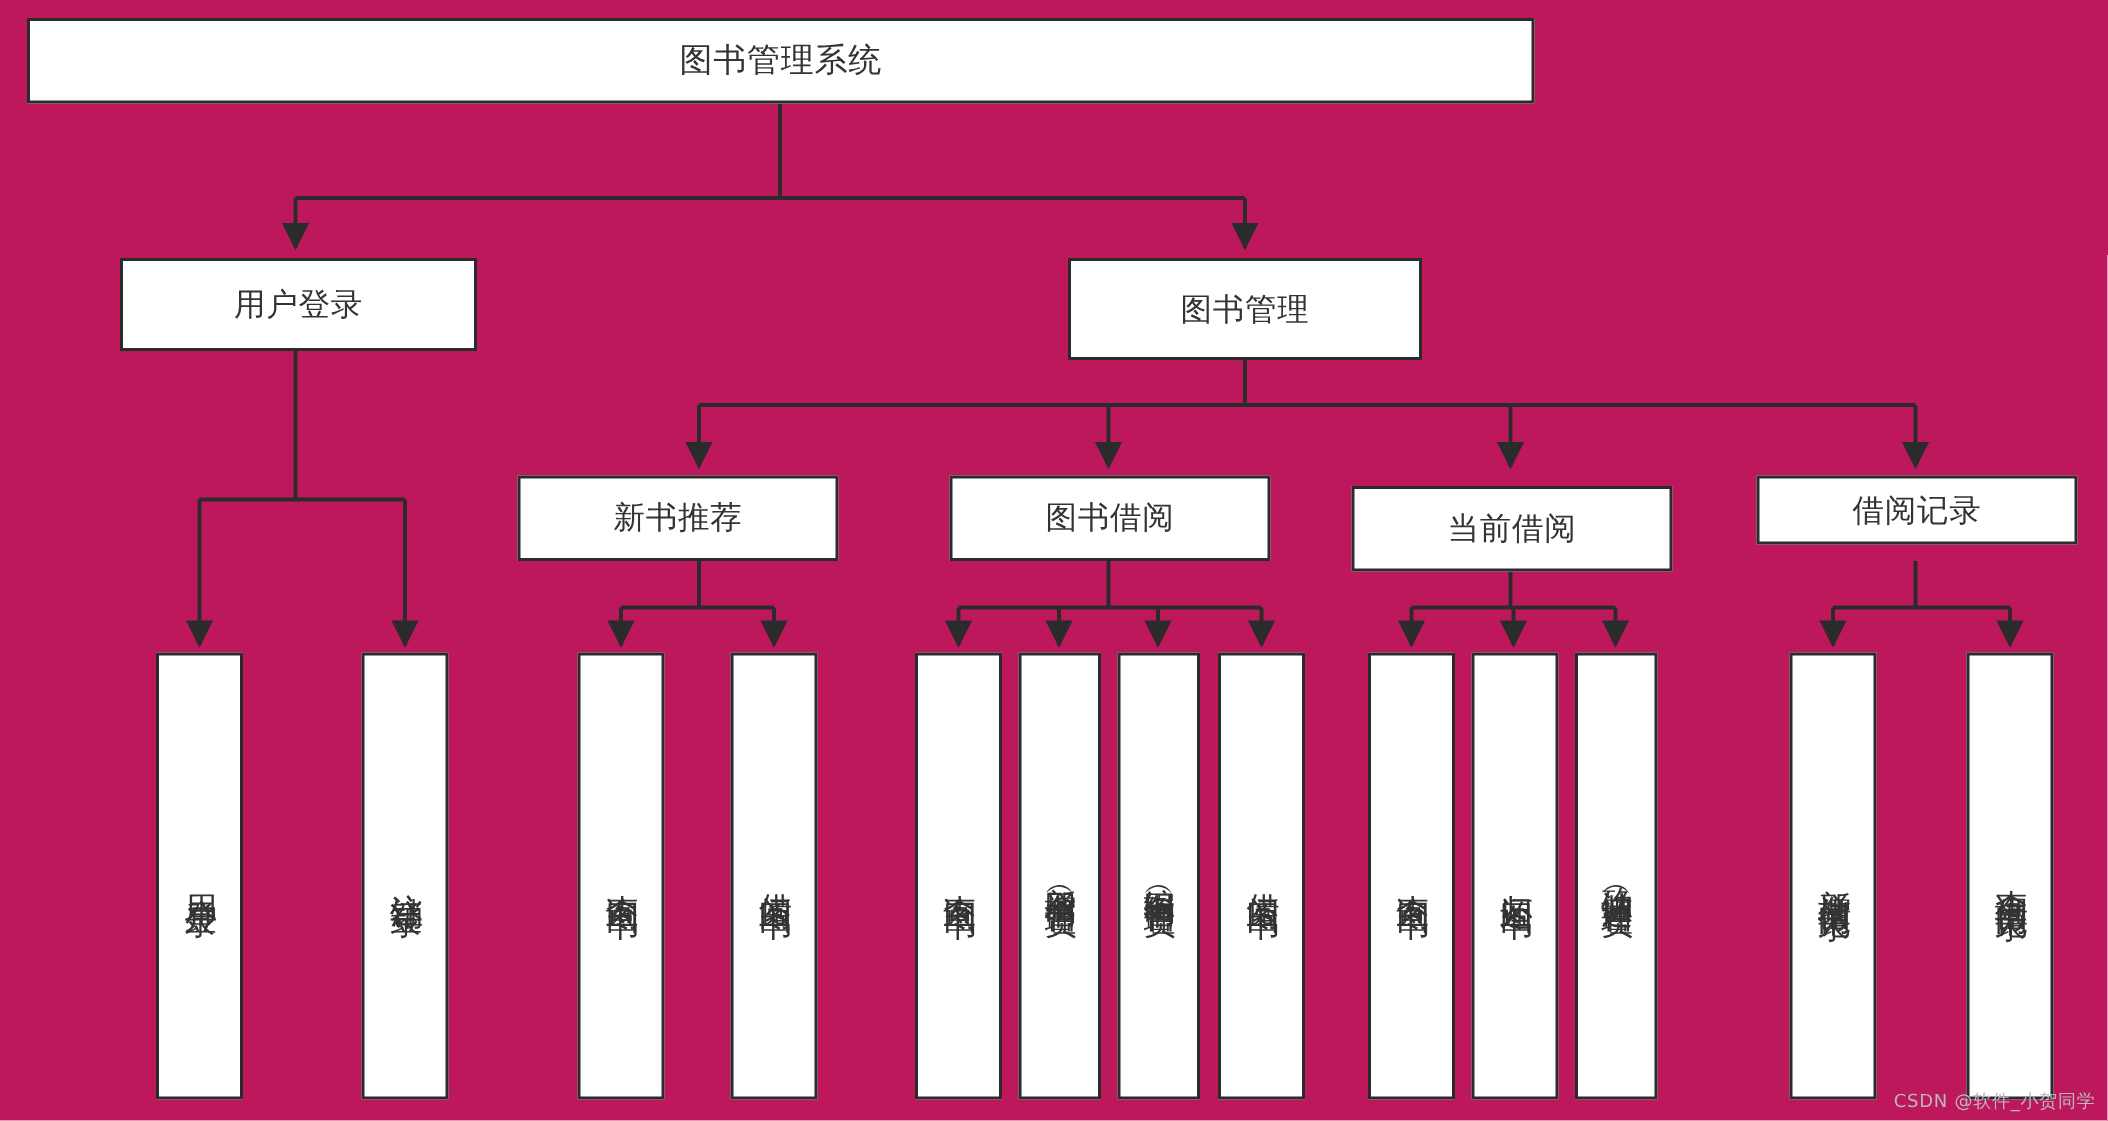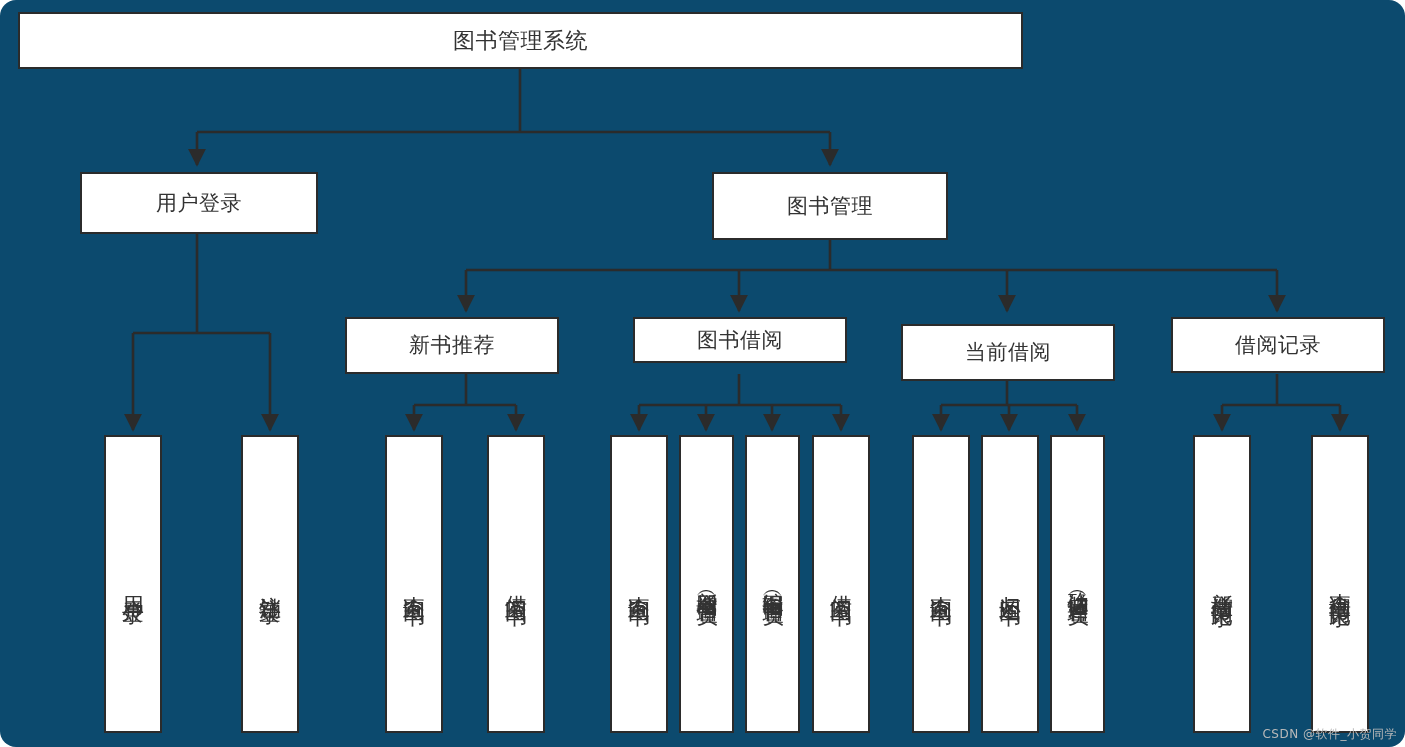--- a/index.html
+++ b/index.html
@@ -8,23 +8,22 @@
     padding: 0;
     background: #ffffff;
   }
   body {
     font-family: "DejaVu Sans", "Liberation Sans", sans-serif;
   }
   #diagram-root {
     position: relative;
     width: 1405px;
     height: 747px;
-    background: #0c4a6e;
+    background: #be185d;
     overflow: hidden;
-    border-radius: 16px;
   }
   #edge-layer {
     position: absolute;
     left: 0;
     top: 0;
     width: 1405px;
     height: 747px;
     pointer-events: none;
   }
   .node {
@@ -144,27 +143,27 @@
   <div class="node horiz" style="left:80px; top:172px; width:238px; height:62px;">
     <span class="node-label">用户登录</span>
   </div>
   <div class="node horiz" style="left:712px; top:172px; width:236px; height:68px;">
     <span class="node-label">图书管理</span>
   </div>
 
   <div class="node horiz" style="left:345px; top:317px; width:214px; height:57px;">
     <span class="node-label">新书推荐</span>
   </div>
-  <div class="node horiz" style="left:633px; top:317px; width:214px; height:46px;align-items:center;">
+  <div class="node horiz" style="left:633px; top:317px; width:214px; height:57px;align-items:center;">
     <span class="node-label">图书借阅</span>
   </div>
   <div class="node horiz" style="left:901px; top:324px; width:214px; height:57px;">
     <span class="node-label">当前借阅</span>
   </div>
-  <div class="node horiz" style="left:1171px; top:317px; width:214px; height:56px;">
+  <div class="node horiz" style="left:1171px; top:317px; width:214px; height:46px;">
     <span class="node-label">借阅记录</span>
   </div>
 
   <div class="node vert" style="left:104px; top:435px; width:58px; height:298px;">
     <span class="node-label">用户登录</span>
   </div>
   <div class="node vert" style="left:241px; top:435px; width:58px; height:298px;">
     <span class="node-label">注销登录</span>
   </div>
 

